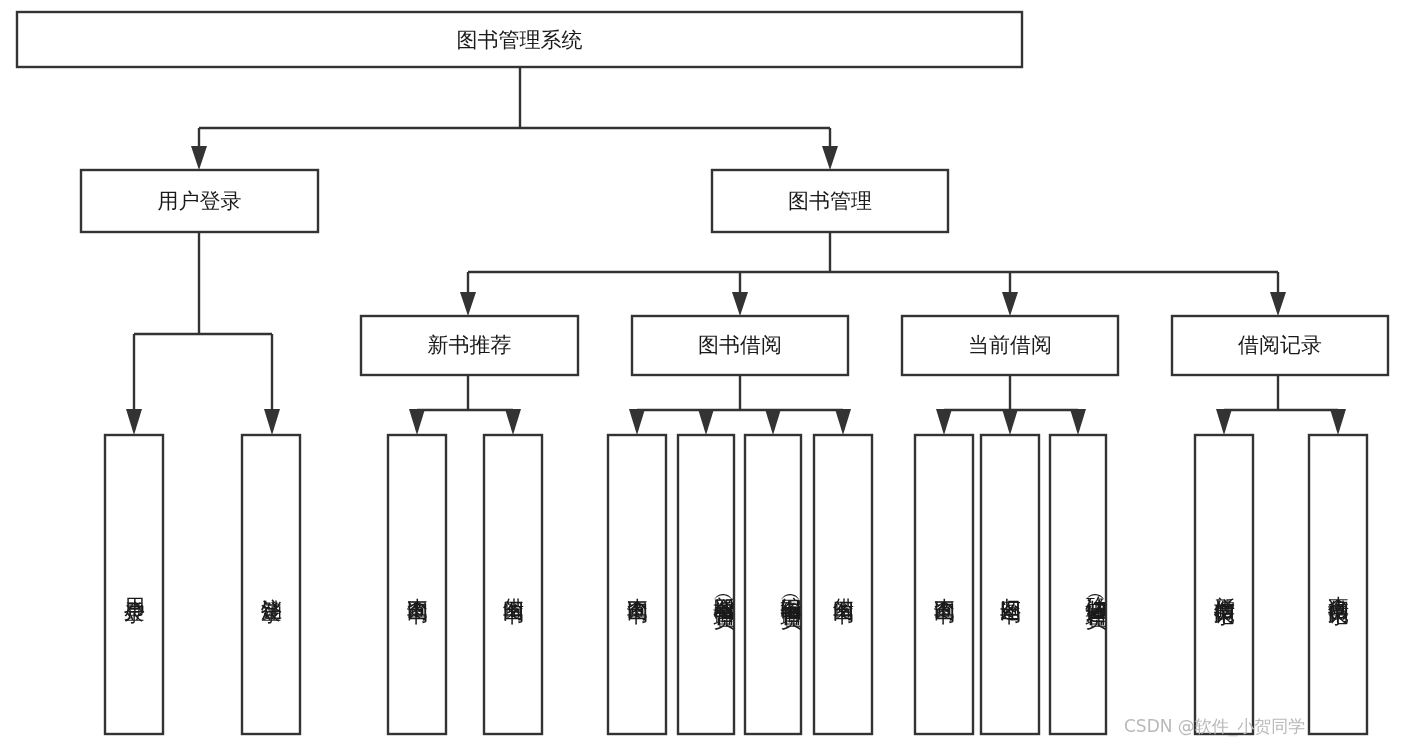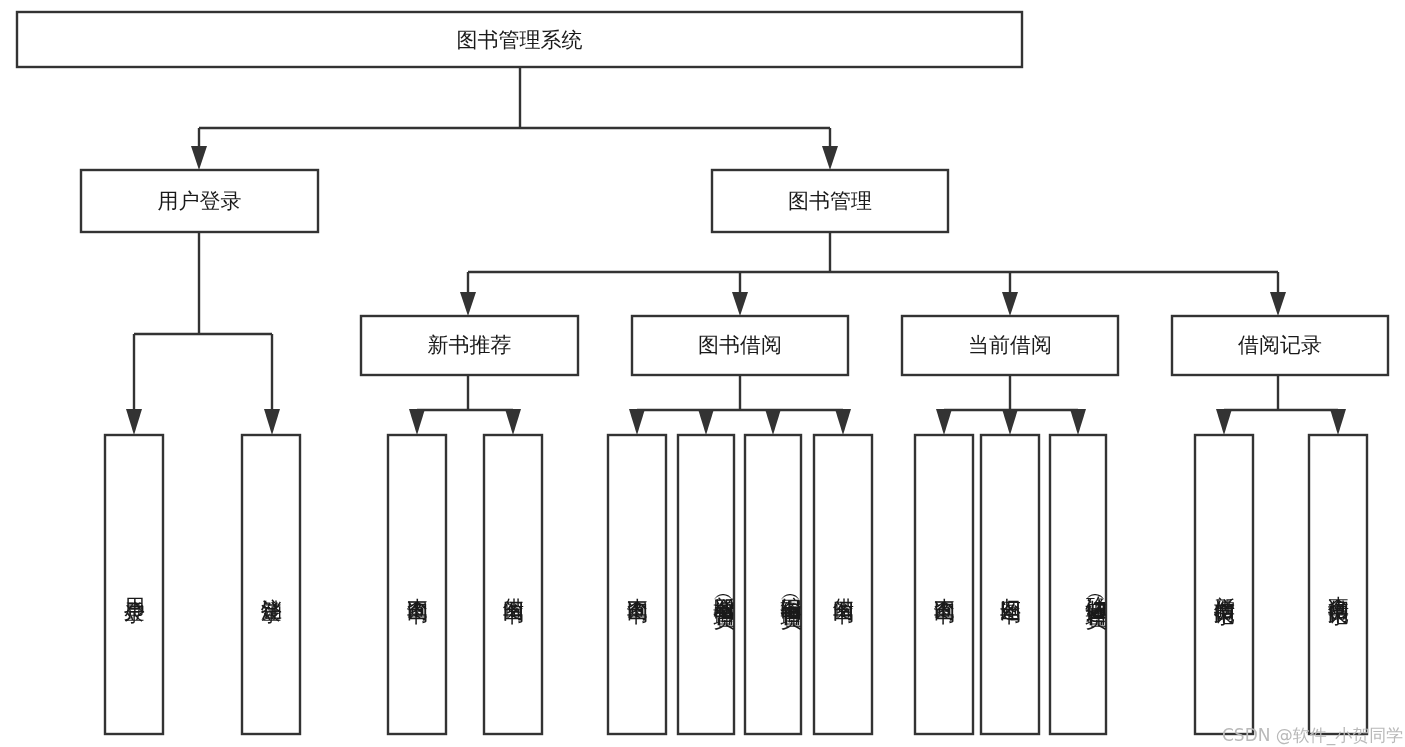--- a/index.html
+++ b/index.html
@@ -219,15 +219,15 @@
   <div class="node-label-v" style="left:915px; top:435px; width:58px; height:299px;">查询图书</div>
 
   <div class="node-label-v" style="left:981px; top:435px; width:58px; height:299px;">归还图书</div>
 
   <div class="node-label-v" style="left:1050px; top:435px; width:56px; height:299px; align-items:flex-start; padding-top:6px; box-sizing:border-box;">确认归还（管理员）</div>
 
   <div class="node-label-v" style="left:1195px; top:435px; width:58px; height:299px;">新增借阅记录</div>
 
   <div class="node-label-v" style="left:1309px; top:435px; width:58px; height:299px;">查询借阅记录</div>
 
-  <div class="watermark" style="left:1222px; top:715px;margin-top:9px;">CSDN @软件_小贺同学</div>
+  <div class="watermark" style="left:1124px; top:715px;">CSDN @软件_小贺同学</div>
 
 </div>
 
 </body></html>

